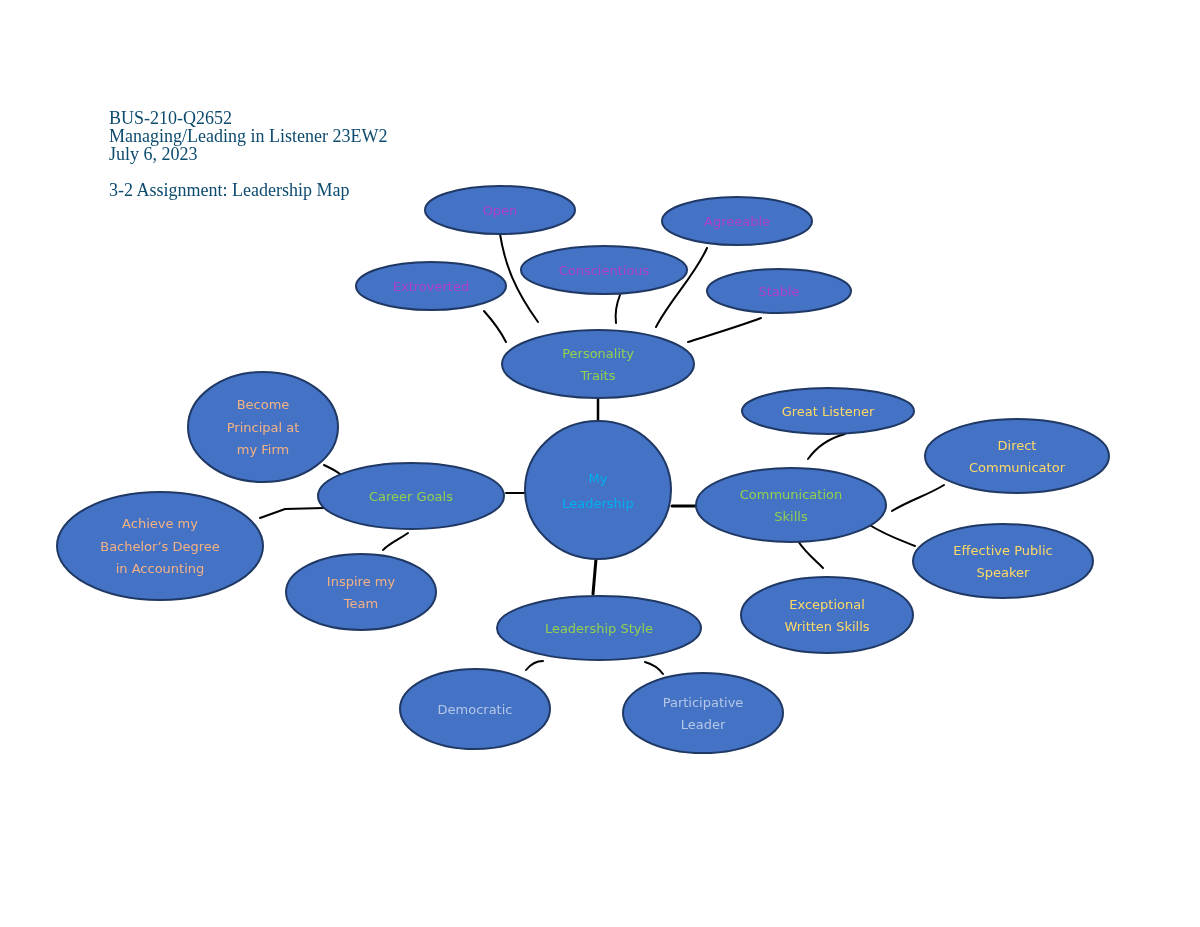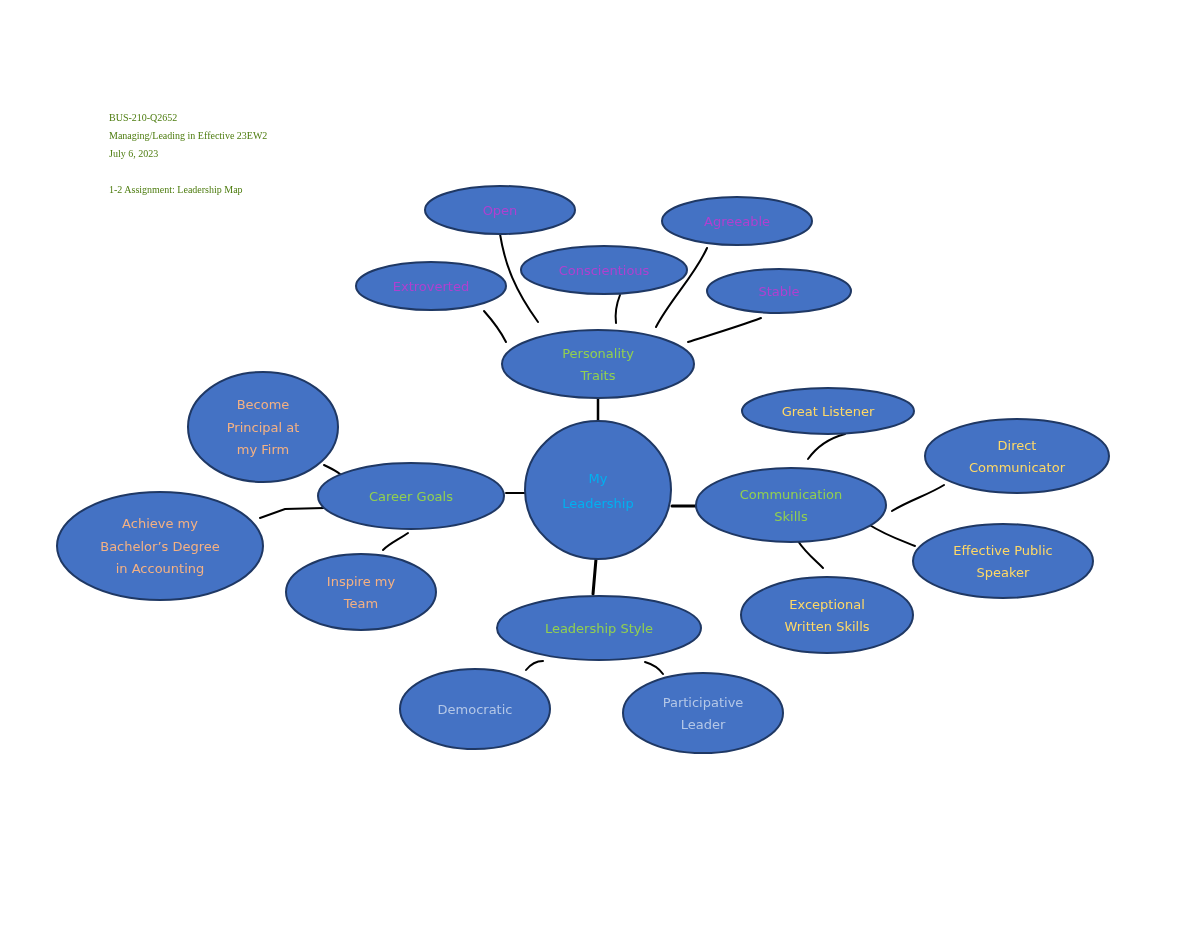--- a/index.html
+++ b/index.html
@@ -1,31 +1,31 @@
 <!DOCTYPE html>
 <html><head>
 <meta charset="utf-8">
 <style>
   html,body{margin:0;padding:0;background:#ffffff;}
   body{width:1200px;height:927px;position:relative;overflow:hidden;font-family:"Liberation Serif",serif;}
-  .header{position:absolute;left:109px;top:109px;font-size:10px;line-height:18px;color:#4d7c0f;}
+  .header{position:absolute;left:109px;top:109px;font-size:18px;line-height:18px;color:#0c4a6e;}
   .header div{white-space:nowrap;}
   .header .gap{height:18px;}
   svg{position:absolute;left:0;top:0;}
   .node-text{font-family:"DejaVu Sans","Liberation Sans",sans-serif;font-size:13px;text-anchor:middle;}
 </style>
 </head>
 <body>
 
 <div class="header">
   <div>BUS-210-Q2652</div>
-  <div>Managing/Leading in Effective 23EW2</div>
+  <div>Managing/Leading in Listener 23EW2</div>
   <div>July 6, 2023</div>
   <div class="gap"></div>
-  <div>1-2 Assignment: Leadership Map</div>
+  <div>3-2 Assignment: Leadership Map</div>
 </div>
 
 <svg id="map" width="1200" height="927" viewBox="0 0 1200 927" xmlns="http://www.w3.org/2000/svg">
   <g id="connectors">
       <path d="M598,422 L598,398" fill="none" stroke="#000000" stroke-width="2.5" stroke-linecap="round"></path>
       <path d="M525,493 L506,493" fill="none" stroke="#000000" stroke-width="2" stroke-linecap="round"></path>
       <path d="M672,506 L697,506" fill="none" stroke="#000000" stroke-width="3" stroke-linecap="round"></path>
       <path d="M596,559 L593,594" fill="none" stroke="#000000" stroke-width="3" stroke-linecap="round"></path>
       <path d="M500,234 C505,265 515,290 538,322" fill="none" stroke="#000000" stroke-width="2" stroke-linecap="round"></path>
       <path d="M620,295 C616,305 615,315 616,323" fill="none" stroke="#000000" stroke-width="2" stroke-linecap="round"></path>

